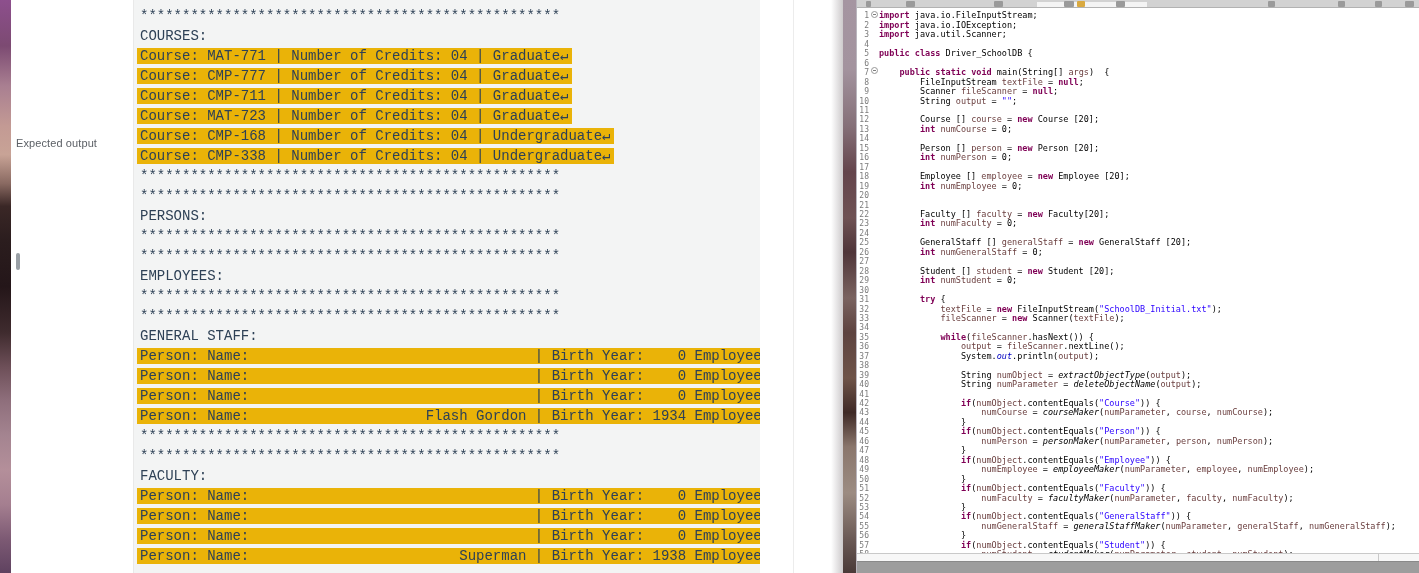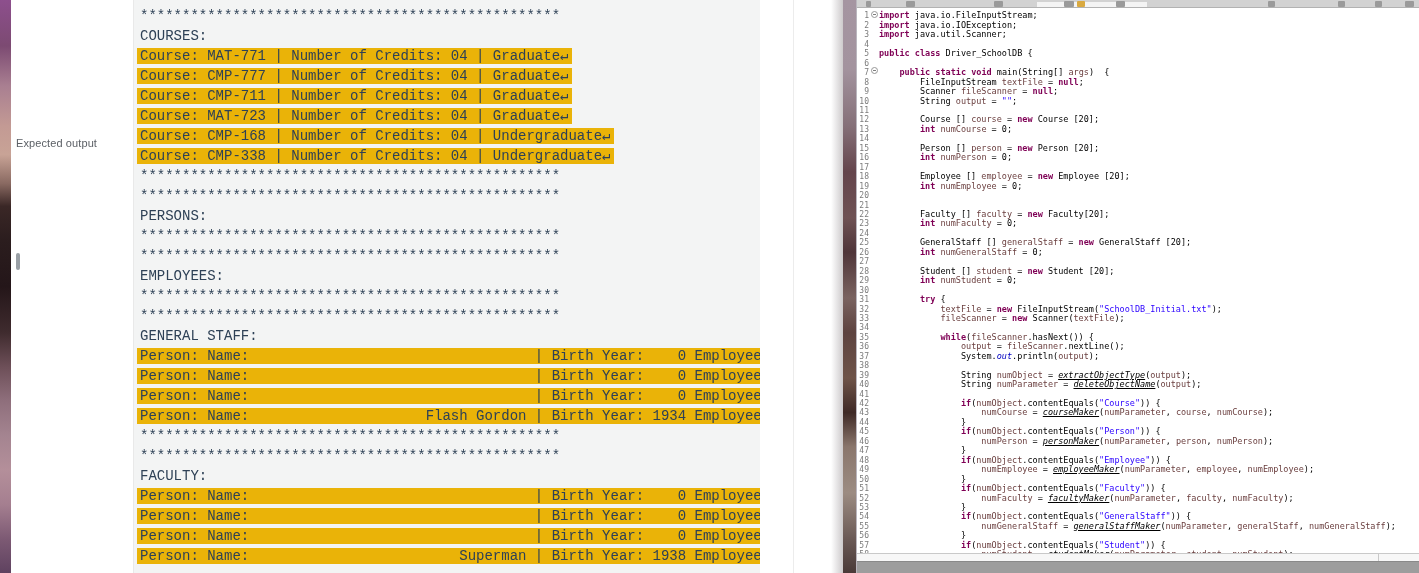--- a/index.html
+++ b/index.html
@@ -67,21 +67,21 @@
   .efold .dot{
     position:absolute;left:2px;top:1.5px;width:5px;height:5px;border:1px solid #979797;
     border-radius:50%;box-sizing:content-box;
   }
   .efold .dot::after{
     content:"";position:absolute;left:1px;right:1px;top:2px;height:1px;background:#7e7e7e;
   }
   .ecl{flex:1;color:#000;}
   .kw{color:#7f0055;font-weight:bold;margin-top:28px;}
   .str{color:#2a00ff;}
-  .sm{font-style:italic;color:#000;text-decoration:underline;}
+  .sm{font-style:italic;color:#000;}
   .sf{color:#0000c0;font-style:italic;text-align:center;}
   .lv{color:#6a3e3e;}
   .escroll{position:absolute;top:553px;height:8px;left:0;right:0;background:#f7f7f7;border-top:1px solid #c9c9c9;}
   .escroll .div{position:absolute;right:40px;top:0;bottom:0;width:1px;background:#c9c9c9;}
   .ebar{position:absolute;top:561px;height:12px;left:0;right:0;background:#9d9d9d;border-top:1px solid #898989;}
 </style>
 </head>
 <body>
 
 <div class="photo-left"></div>

